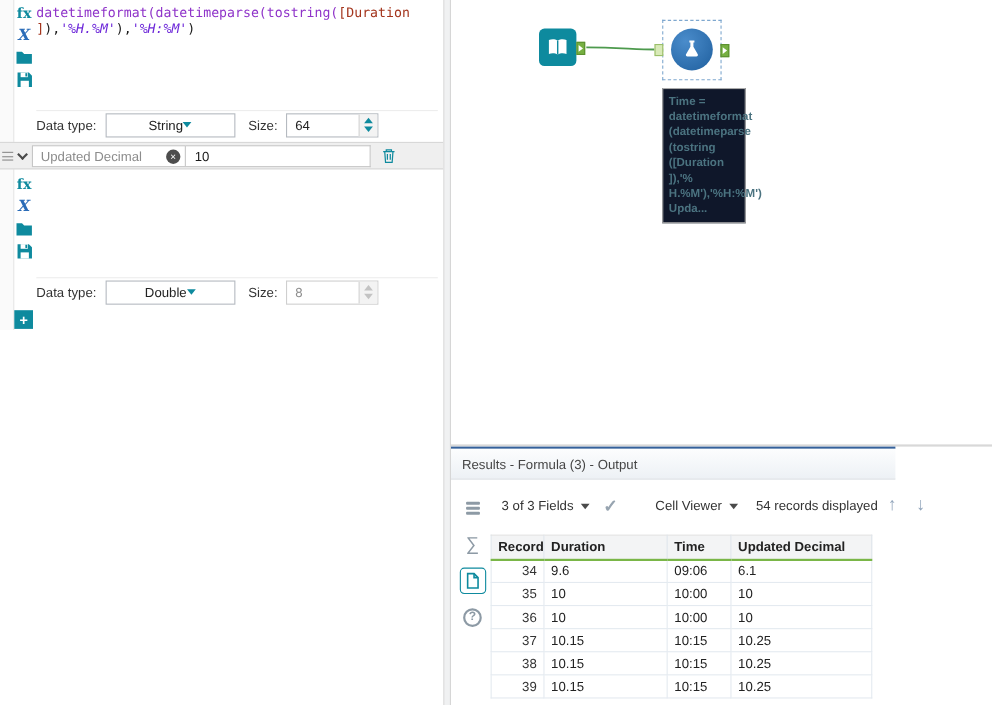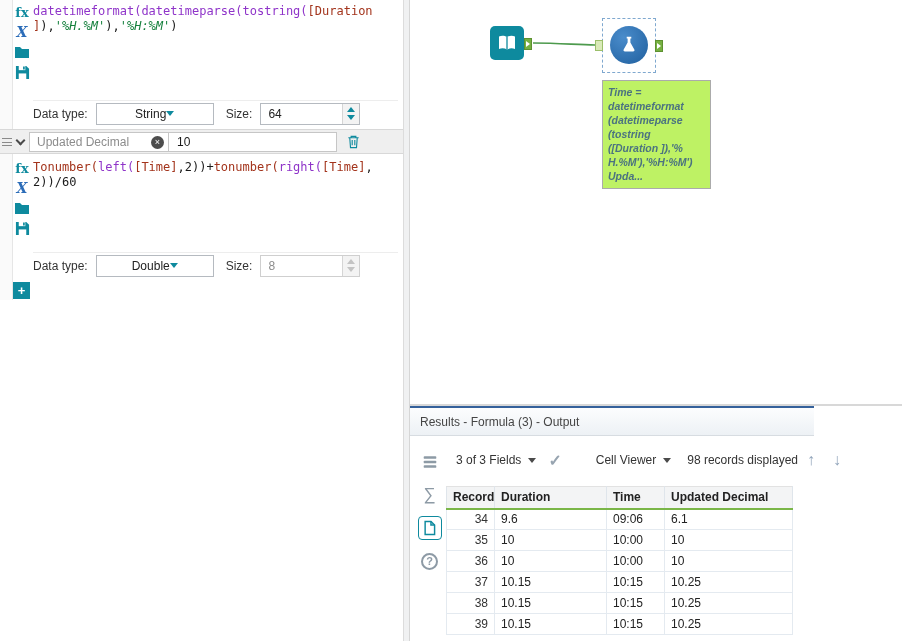--- a/index.html
+++ b/index.html
@@ -10,27 +10,27 @@
   
   .left-panel{position:absolute;left:0;top:0;width:403px;height:641px;background:#fff;}
   .v-split{position:absolute;left:403px;top:0;width:7px;height:641px;background:#f0f1f2;border-left:1px solid #dcdcdc;border-right:1px solid #d6d6d6;}
   .gutter{position:absolute;left:0;top:0;width:13px;height:300px;background:#fafafa;border-right:1px solid #e6e6e6;}
   .ticon{position:absolute;width:18px;height:18px;display:flex;align-items:center;justify-content:center;cursor:pointer;}
   .fx{font-family:"DejaVu Serif",serif;font-weight:bold;font-size:13px;color:#0e8a9e;}
   .vx{font-family:"DejaVu Serif",serif;font-style:italic;font-weight:bold;font-size:14px;color:#2b6cb8;}
   .code{position:absolute;left:33px;width:352px;font-family:"DejaVu Sans Mono",monospace;font-size:12px;line-height:15px;word-break:break-all;background:#fff;cursor:text;}
   .sg-func{color:#8f34c9;}
   .sg-field{color:#a3341c;}
-  .sg-str{color:#15803d;font-style:italic;margin-top:19px;}
+  .sg-str{color:#6d28d9;font-style:italic;margin-top:19px;}
   .sg-plain{color:#1a1a1a;}
   .type-row{position:absolute;left:33px;width:365px;height:26px;display:flex;align-items:center;border-top:1px solid #ededed;}
   .lbl{font-size:12px;color:#333;white-space:nowrap;}
   .dd{width:118px;height:22px;border:1px solid #b5bac0;background:#fff;display:flex;align-items:center;justify-content:center;padding:0 7px;margin:0 12px 0 8px;font-size:12px;color:#222;cursor:pointer;}
   .caret{width:0;height:0;border-left:4px solid transparent;border-right:4px solid transparent;border-top:5px solid #0e8a9e;}
-  .size-box{position:relative;width:100px;height:22px;border:1px solid #b5bac0;background:#fff;display:flex;align-items:center;padding-left:7px;font-size:12px;color:#222;margin-left:8px;}
+  .size-box{position:relative;width:84px;height:22px;border:1px solid #b5bac0;background:#fff;display:flex;align-items:center;padding-left:7px;font-size:12px;color:#222;margin-left:8px;}
   .stepper{position:absolute;right:0;top:0;width:17px;height:100%;border-left:1px solid #d5d5d5;background:#f3f3f3;display:flex;flex-direction:column;align-items:center;justify-content:center;gap:3px;cursor:pointer;}
   .st-up{width:0;height:0;border-left:4px solid transparent;border-right:4px solid transparent;border-bottom:5px solid #0e8a9e;}
   .st-dn{width:0;height:0;border-left:4px solid transparent;border-right:4px solid transparent;border-top:5px solid #0e8a9e;}
   .size-box.disabled{color:#8d8d8d;border-color:#cfcfcf;}
   .size-box.disabled .st-up{border-bottom-color:#c3c3c3;}
   .size-box.disabled .st-dn{border-top-color:#c3c3c3;}
   .expr-header{position:absolute;left:0;top:129px;width:403px;height:25px;background:#efefef;border-top:1px solid #d8d8d8;border-bottom:1px solid #d8d8d8;display:flex;align-items:center;}
   .grip{width:10px;height:8px;margin-left:2px;border-top:1px solid #8a8a8a;border-bottom:1px solid #8a8a8a;position:relative;flex:0 0 auto;cursor:grab;}
   .grip::after{content:"";position:absolute;left:0;right:0;top:3px;border-top:1px solid #8a8a8a;}
   .chevwrap{width:17px;height:17px;display:flex;align-items:center;justify-content:center;flex:0 0 auto;cursor:pointer;}
@@ -45,21 +45,21 @@
   
   .canvas{position:absolute;left:410px;top:0;width:492px;height:404px;background:#fff;}
   .wire{position:absolute;left:0;top:0;pointer-events:none;}
   .input-tool{position:absolute;left:80px;top:26px;width:34px;height:34px;background:#0e8a9e;border-radius:5px;display:flex;align-items:center;justify-content:center;cursor:pointer;}
   .anchor{position:absolute;display:flex;align-items:center;justify-content:center;cursor:crosshair;}
   .anchor.out{width:8px;height:12px;background:#76b041;border:1px solid #5d9130;}
   .anchor.in{width:8px;height:11px;background:#d9eab8;border:1px solid #9bbf6a;}
   .tri{width:0;height:0;border-top:3px solid transparent;border-bottom:3px solid transparent;border-left:4px solid #fff;}
   .sel-box{position:absolute;left:192px;top:18px;width:54px;height:55px;border:1px dashed #7fa8cf;}
   .formula-tool{position:absolute;left:200px;top:26px;width:38px;height:38px;border-radius:50%;background:radial-gradient(circle at 35% 30%, #4a8ccb, #1f5f9e);display:flex;align-items:center;justify-content:center;cursor:pointer;}
-  .annotation{position:absolute;left:192px;top:80px;width:109px;border:1px solid #ababab;background:#bef264;padding:4px 4px 5px 5px;font-size:10.5px;font-weight:bold;line-height:14px;color:#4b7380;cursor:pointer;font-style:italic;}
+  .annotation{position:absolute;left:192px;top:80px;width:76px;border:1px solid #ababab;background:#0f172a;padding:4px 4px 5px 5px;font-size:10.5px;font-weight:bold;line-height:14px;color:#4b7380;cursor:pointer;}
 
   
   .h-split{position:absolute;left:410px;top:404px;width:492px;height:2px;background:#d8d8d8;}
   .results{position:absolute;left:410px;top:406px;width:404px;height:235px;background:#fff;border-top:2px solid #35619b;}
   .results-header{height:28px;background:linear-gradient(#fcfdfe,#edf1f5);border-bottom:1px solid #d7dce1;display:flex;align-items:center;padding-left:10px;font-size:12px;color:#454545;}
   .results-body{position:relative;height:205px;}
   .rail{position:absolute;left:3px;top:14px;width:33px;display:flex;flex-direction:column;align-items:center;gap:9px;}
   .rail-ic{width:24px;height:24px;display:flex;align-items:center;justify-content:center;color:#8d9aa5;cursor:pointer;}
   .rail-ic.selected{border:1px solid #0e8a9e;border-radius:4px;}
   .rail-ic .sigma-g{font-size:17px;color:#8d9aa5;}
@@ -153,21 +153,20 @@
     </div>
     <div class="ticon" style="left:13px;top:219px">
       <svg width="15" height="15" viewBox="0 0 16 16">
           <path d="M1 1 h11 l3 3 v11 H1 z" fill="#0e8a9e"></path>
           <rect x="4" y="9" width="8" height="6" fill="#fff"></rect>
           <rect x="4" y="1" width="7" height="4.5" fill="#fff"></rect>
           <rect x="8.6" y="1.6" width="1.8" height="3.2" fill="#0e8a9e"></rect>
         </svg>
     </div>
 
-    <div class="code" style="top:160px;height:90px"><span class="sg-field">Tonumber(</span><span class="sg-func">left(</span><span class="sg-field">[Time]</span><span class="sg-plain">,2))+</span><span class="sg-field">tonumber(</span><span class="sg-func">right(</span><span class="sg-field">[Time]</span><span class="sg-plain">,2))</span><span class="sg-plain">/60</span></div>
 
     <div class="type-row" style="top:252px">
       <span class="lbl">Data type:</span>
       <div class="dd">
         <span>Double</span>
         <span class="caret"></span>
       </div>
       <span class="lbl">Size:</span>
       <div class="size-box disabled">
         <span>8</span>
@@ -256,21 +255,21 @@
         <div class="tb-dd">
           <span>3 of 3 Fields</span>
           <span class="dcaret"></span>
         </div>
         <span class="tb-check">✓</span>
         <span class="tb-sep"></span>
         <div class="tb-dd">
           <span>Cell Viewer</span>
           <span class="dcaret"></span>
         </div>
-        <span class="tb-records">98 records displayed</span>
+        <span class="tb-records">54 records displayed</span>
         <span class="tb-spacer"></span>
         <span class="tb-arrow">↑</span>
         <span class="tb-arrow">↓</span>
         <span class="tb-sep"></span>
       </div>
 
       <table class="res-table">
         <colgroup>
             <col style="width:48px">
             <col style="width:112px">

